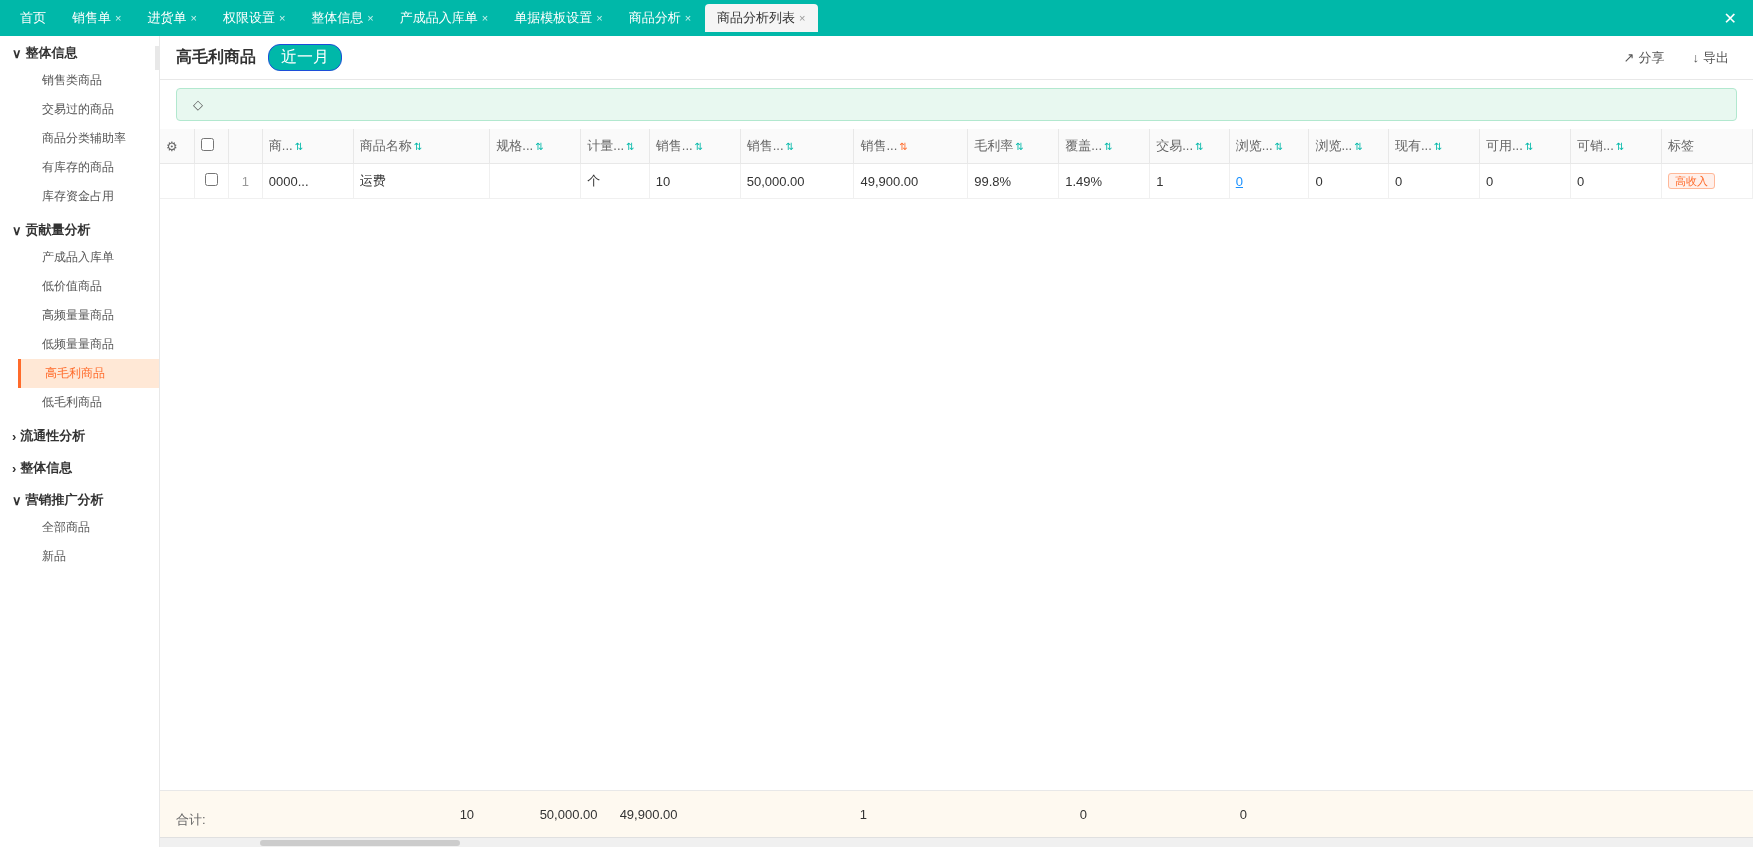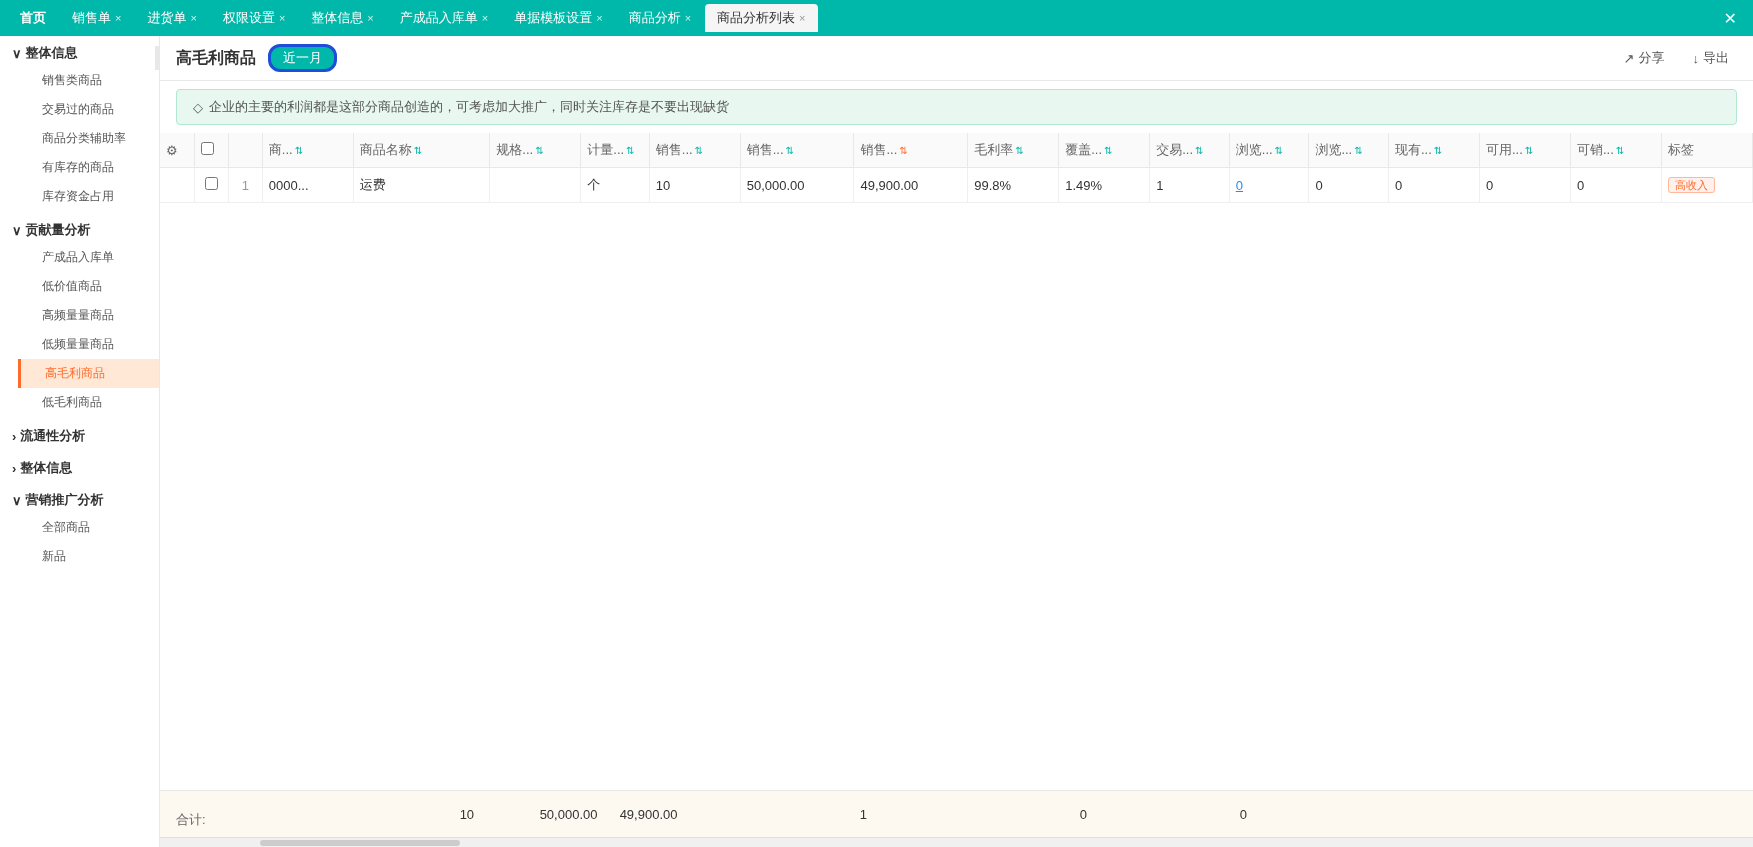--- a/index.html
+++ b/index.html
@@ -30,21 +30,21 @@
     .nav-tab.active {
       background: #f5f5f5;
       color: #333;
     }
     .nav-tab .close-x {
       font-size: 11px;
       color: rgba(255,255,255,0.8);
       cursor: pointer;
     }
     .nav-tab.active .close-x { color: #999; }
-    .nav-tab-home { font-weight: bold; }
+    .nav-tab-home { font-weight: normal; }
     .nav-close-btn {
       margin-left: auto;
       color: white;
       cursor: pointer;
       font-size: 16px;
       padding: 0 8px;
     }
 
     
     .main-layout {
@@ -123,26 +123,26 @@
       border-bottom: 1px solid #e8e8e8;
       background: #fff;
     }
     .content-title {
       font-size: 16px;
       font-weight: bold;
       color: #333;
     }
     .filter-btn {
       background: #fff;
-      border: 3px solid #1d4ed8;
+      border: 1px solid #1d4ed8;
       color: #00b8a9;
       padding: 2px 12px;
       border-radius: 12px;
       cursor: pointer;
-      font-size: 13px;
+      font-size: 16px;
     }
     .filter-btn.active {
       background: #00b8a9;
       color: white;
     }
     .search-box {
       display: flex;
       align-items: center;
       border: 1px solid #ddd;
       border-radius: 4px;
@@ -389,21 +389,20 @@
         </div>
         <div class="action-btn">
           <span>↓</span>
           <span>导出</span>
         </div>
       </div>
     </div>
 
     <div class="info-banner">
       <span>◇</span>
-      <span>企业的主要的利润都是这部分商品创造的，可考虑加大推广，同时关注库存是不要出现缺货</span>
     </div>
 
     <div class="table-wrapper">
       <table>
         <thead>
           <tr>
             <th style="width:30px">
               <div class="col-header">
                   <span>⚙</span>
                 </div>

